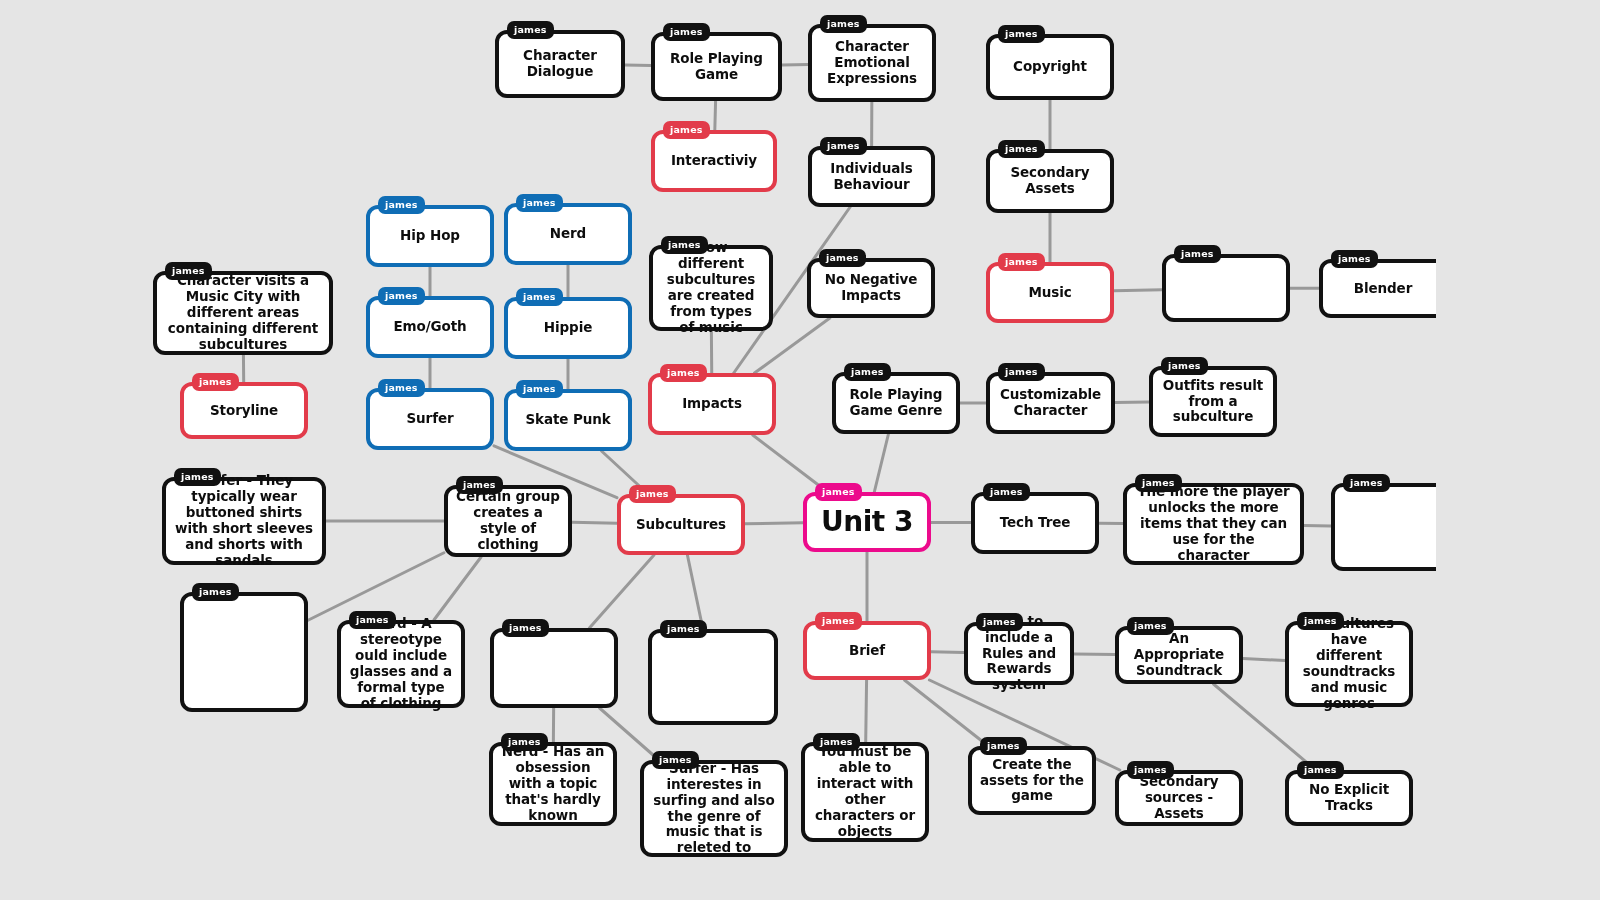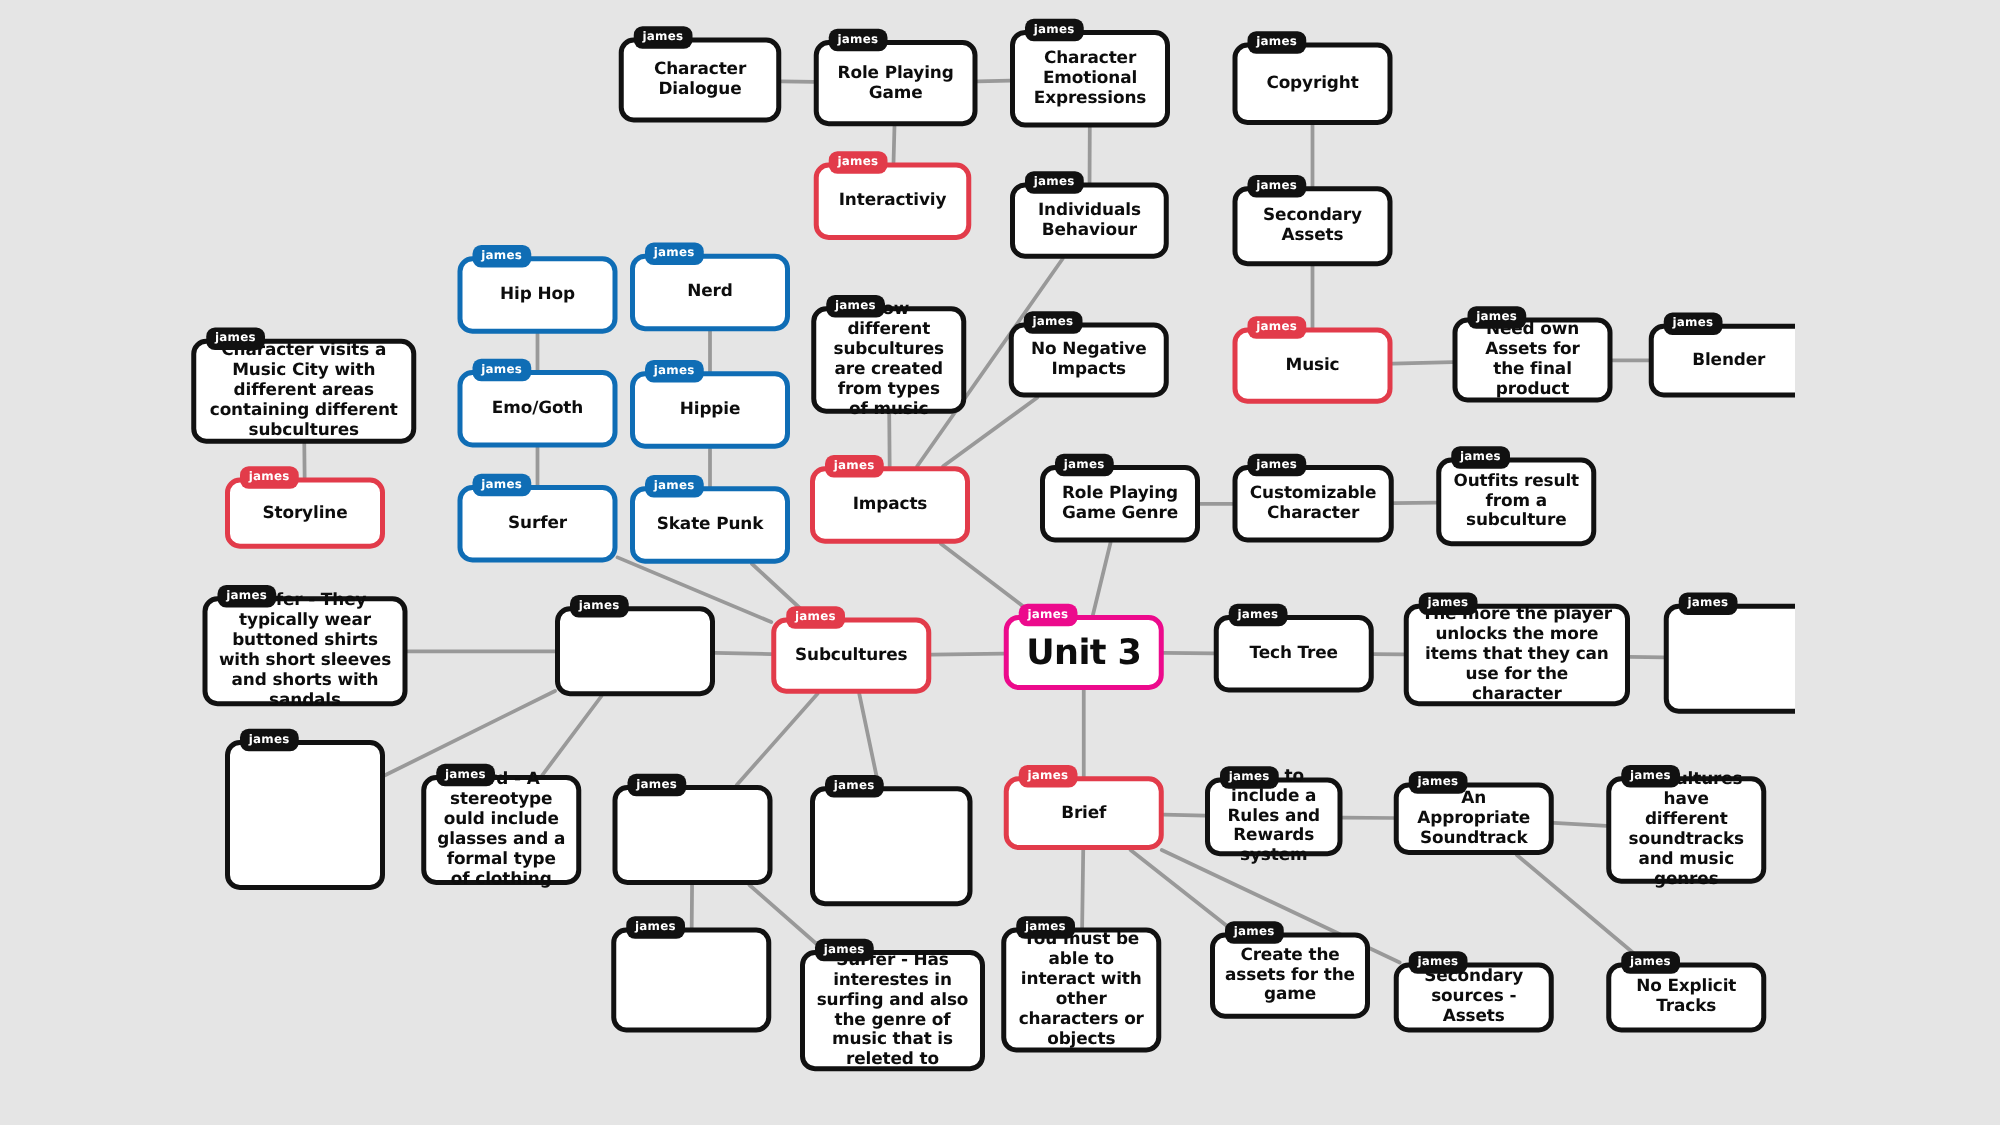--- a/index.html
+++ b/index.html
@@ -168,21 +168,20 @@
       <div class="node" style="left: 807px; top: 258px; width: 128px; height: 60px;">
         <div class="tag">james</div>
         <div class="node-text">No Negative Impacts</div>
       </div>
       <div class="node red" style="left: 986px; top: 262px; width: 128px; height: 61px;">
         <div class="tag">james</div>
         <div class="node-text">Music</div>
       </div>
       <div class="node" style="left: 1162px; top: 254px; width: 128px; height: 68px;">
         <div class="tag">james</div>
-        <div class="node-text">Need own Assets for the final product</div>
       </div>
       <div class="node" style="left: 1319px; top: 259px; width: 128px; height: 59px;">
         <div class="tag">james</div>
         <div class="node-text">Blender</div>
       </div>
       <div class="node blue" style="left: 366px; top: 296px; width: 128px; height: 62px;">
         <div class="tag">james</div>
         <div class="node-text">Emo/Goth</div>
       </div>
       <div class="node blue" style="left: 504px; top: 297px; width: 128px; height: 62px;">
@@ -216,20 +215,21 @@
       <div class="node blue" style="left: 504px; top: 389px; width: 128px; height: 62px;">
         <div class="tag">james</div>
         <div class="node-text">Skate Punk</div>
       </div>
       <div class="node" style="left: 162px; top: 477px; width: 164px; height: 88px;">
         <div class="tag">james</div>
         <div class="node-text">Surfer - They typically wear buttoned shirts with short sleeves and shorts with sandals</div>
       </div>
       <div class="node" style="left: 444px; top: 485px; width: 128px; height: 72px;">
         <div class="tag">james</div>
+        <div class="node-text">Certain group creates a style of clothing</div>
       </div>
       <div class="node red" style="left: 617px; top: 494px; width: 128px; height: 61px;">
         <div class="tag">james</div>
         <div class="node-text">Subcultures</div>
       </div>
       <div class="node magenta big" style="left: 803px; top: 492px; width: 128px; height: 60px;">
         <div class="tag">james</div>
         <div class="node-text">Unit 3</div>
       </div>
       <div class="node" style="left: 971px; top: 492px; width: 128px; height: 62px;">
@@ -267,20 +267,21 @@
       <div class="node" style="left: 1115px; top: 626px; width: 128px; height: 58px;">
         <div class="tag">james</div>
         <div class="node-text">An Appropriate Soundtrack</div>
       </div>
       <div class="node" style="left: 1285px; top: 621px; width: 128px; height: 86px;">
         <div class="tag">james</div>
         <div class="node-text">Subcultures have different soundtracks and music genres</div>
       </div>
       <div class="node" style="left: 489px; top: 742px; width: 128px; height: 84px;">
         <div class="tag">james</div>
+        <div class="node-text">Nerd - Has an obsession with a topic that's hardly known</div>
       </div>
       <div class="node" style="left: 640px; top: 760px; width: 148px; height: 97px;">
         <div class="tag">james</div>
         <div class="node-text">Surfer - Has interestes in surfing and also the genre of music that is releted to</div>
       </div>
       <div class="node" style="left: 801px; top: 742px; width: 128px; height: 100px;">
         <div class="tag">james</div>
         <div class="node-text">You must be able to interact with other characters or objects</div>
       </div>
       <div class="node" style="left: 968px; top: 746px; width: 128px; height: 69px;">

